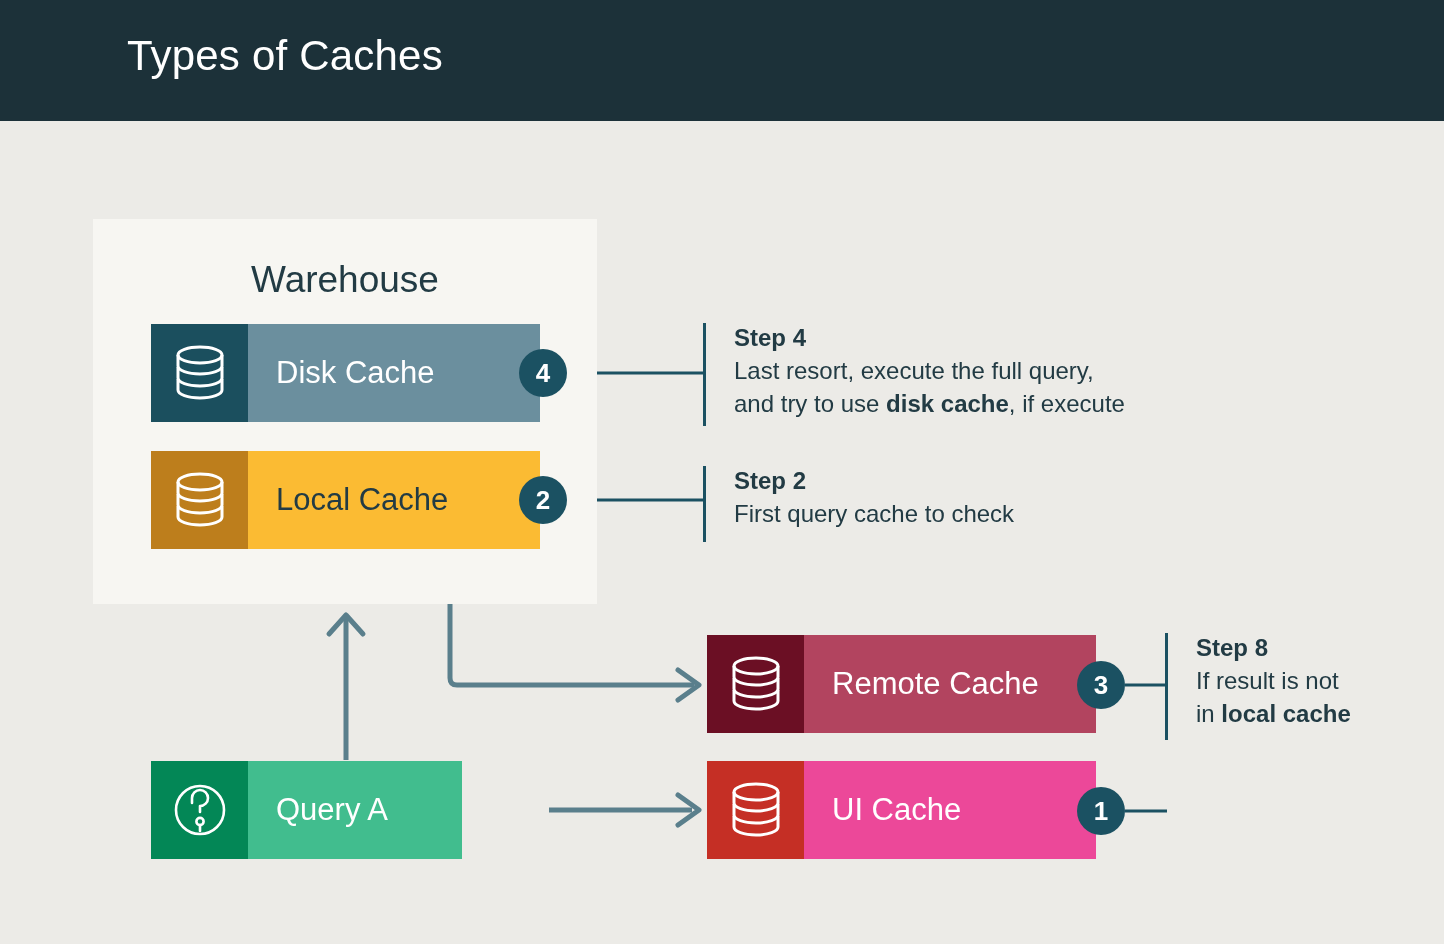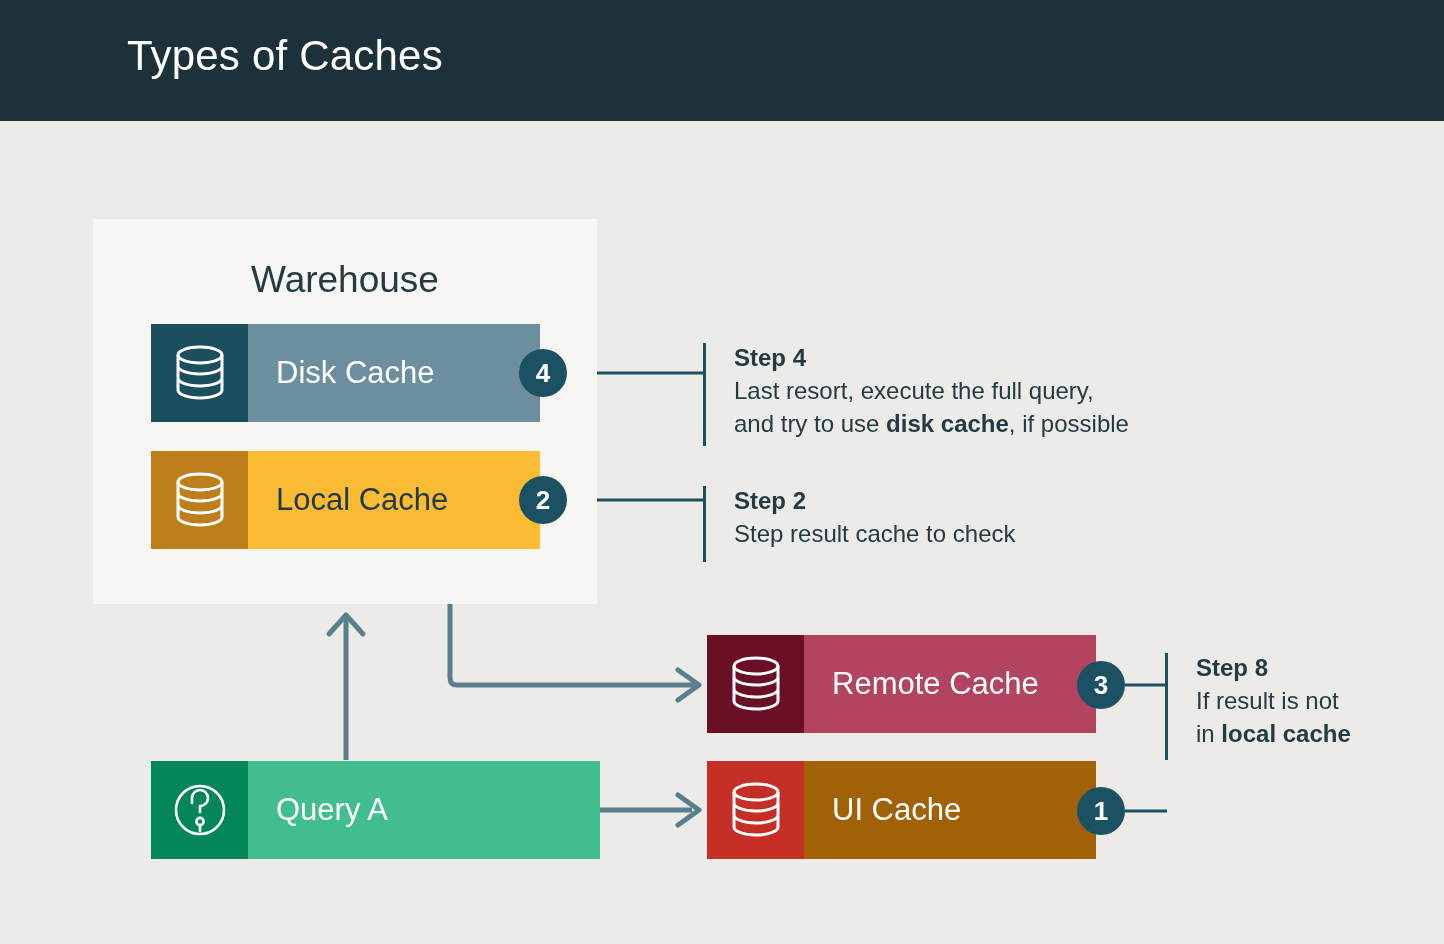--- a/index.html
+++ b/index.html
@@ -85,21 +85,21 @@
   }
   .bar-label {
     font-size: 31px;
     white-space: nowrap;
   }
 
   .bar-disk   { left: 151px; top: 324px; width: 389px; }
   .bar-local  { left: 151px; top: 451px; width: 389px; }
   .bar-remote { left: 707px; top: 635px; width: 389px; }
   .bar-ui     { left: 707px; top: 761px; width: 389px; }
-  .bar-query  { left: 151px; top: 761px; width: 449px; }
+  .bar-query  { left: 151px; top: 761px; width: 311px; }
 
   
   .badge {
     position: absolute;
     width: 48px;
     height: 48px;
     border-radius: 50%;
     background: #1b5162;
     color: #ffffff;
     font-size: 26px;
@@ -109,21 +109,20 @@
     justify-content: center;
   }
   .badge-4 { left: 519px; top: 349px; }
   .badge-2 { left: 519px; top: 476px; }
   .badge-3 { left: 1077px; top: 661px; }
   .badge-1 { left: 1077px; top: 787px; }
 
   
   .step {
     position: absolute;
-    margin-top: 20px;
   }
   .step-rule {
     position: absolute;
     left: 0;
     top: 0;
     width: 3px;
     background: #1b5162;
   }
   .step-text {
     padding-left: 31px;
@@ -251,21 +250,21 @@
     <div class="bar-icon" style="background:#c52f25">
       <svg width="52" height="58" viewBox="0 0 52 58" xmlns="http://www.w3.org/2000/svg">
         <g fill="none" stroke="#ffffff" stroke-width="3">
           <ellipse cx="26" cy="11" rx="22" ry="8"></ellipse>
           <path d="M4,11 v11 a22,8 0 0 0 44,0 v-11"></path>
           <path d="M4,23 v11 a22,8 0 0 0 44,0 v-11"></path>
           <path d="M4,35 v11 a22,8 0 0 0 44,0 v-11"></path>
         </g>
       </svg>
     </div>
-    <div class="bar-body" style="background:#a16207">
+    <div class="bar-body" style="background:#ec4899">
       <span class="bar-label" style="color:#ffffff">UI Cache</span>
     </div>
   </div>
   <div class="badge badge-1">1</div>
 
   <div class="bar bar-query">
     <div class="bar-icon" style="background:#038756">
       <svg width="60" height="60" viewBox="0 0 60 60" xmlns="http://www.w3.org/2000/svg">
         <g fill="none" stroke="#ffffff" stroke-width="2.6" stroke-linecap="round" stroke-linejoin="round">
           <circle cx="30" cy="30" r="24"></circle>
@@ -279,31 +278,31 @@
       <span class="bar-label" style="color:#ffffff">Query A</span>
     </div>
   </div>
 
   <div class="step step-4">
     <div class="step-rule"></div>
     <div class="step-text">
       <div class="step-title">Step 4</div>
       <div class="step-desc">
         <span>Last resort, execute the full query,</span><br>
-        <span>and try to use </span><b>disk cache</b><span>, if possible</span>
+        <span>and try to use </span><b>disk cache</b><span>, if execute</span>
       </div>
     </div>
   </div>
 
   <div class="step step-2">
     <div class="step-rule"></div>
     <div class="step-text">
       <div class="step-title">Step 2</div>
       <div class="step-desc">
-        <span>Step result cache to check</span>
+        <span>First query cache to check</span>
       </div>
     </div>
   </div>
 
   <div class="step step-3">
     <div class="step-rule"></div>
     <div class="step-text">
       <div class="step-title">Step 8</div>
       <div class="step-desc">
         <span>If result is not</span><br>

